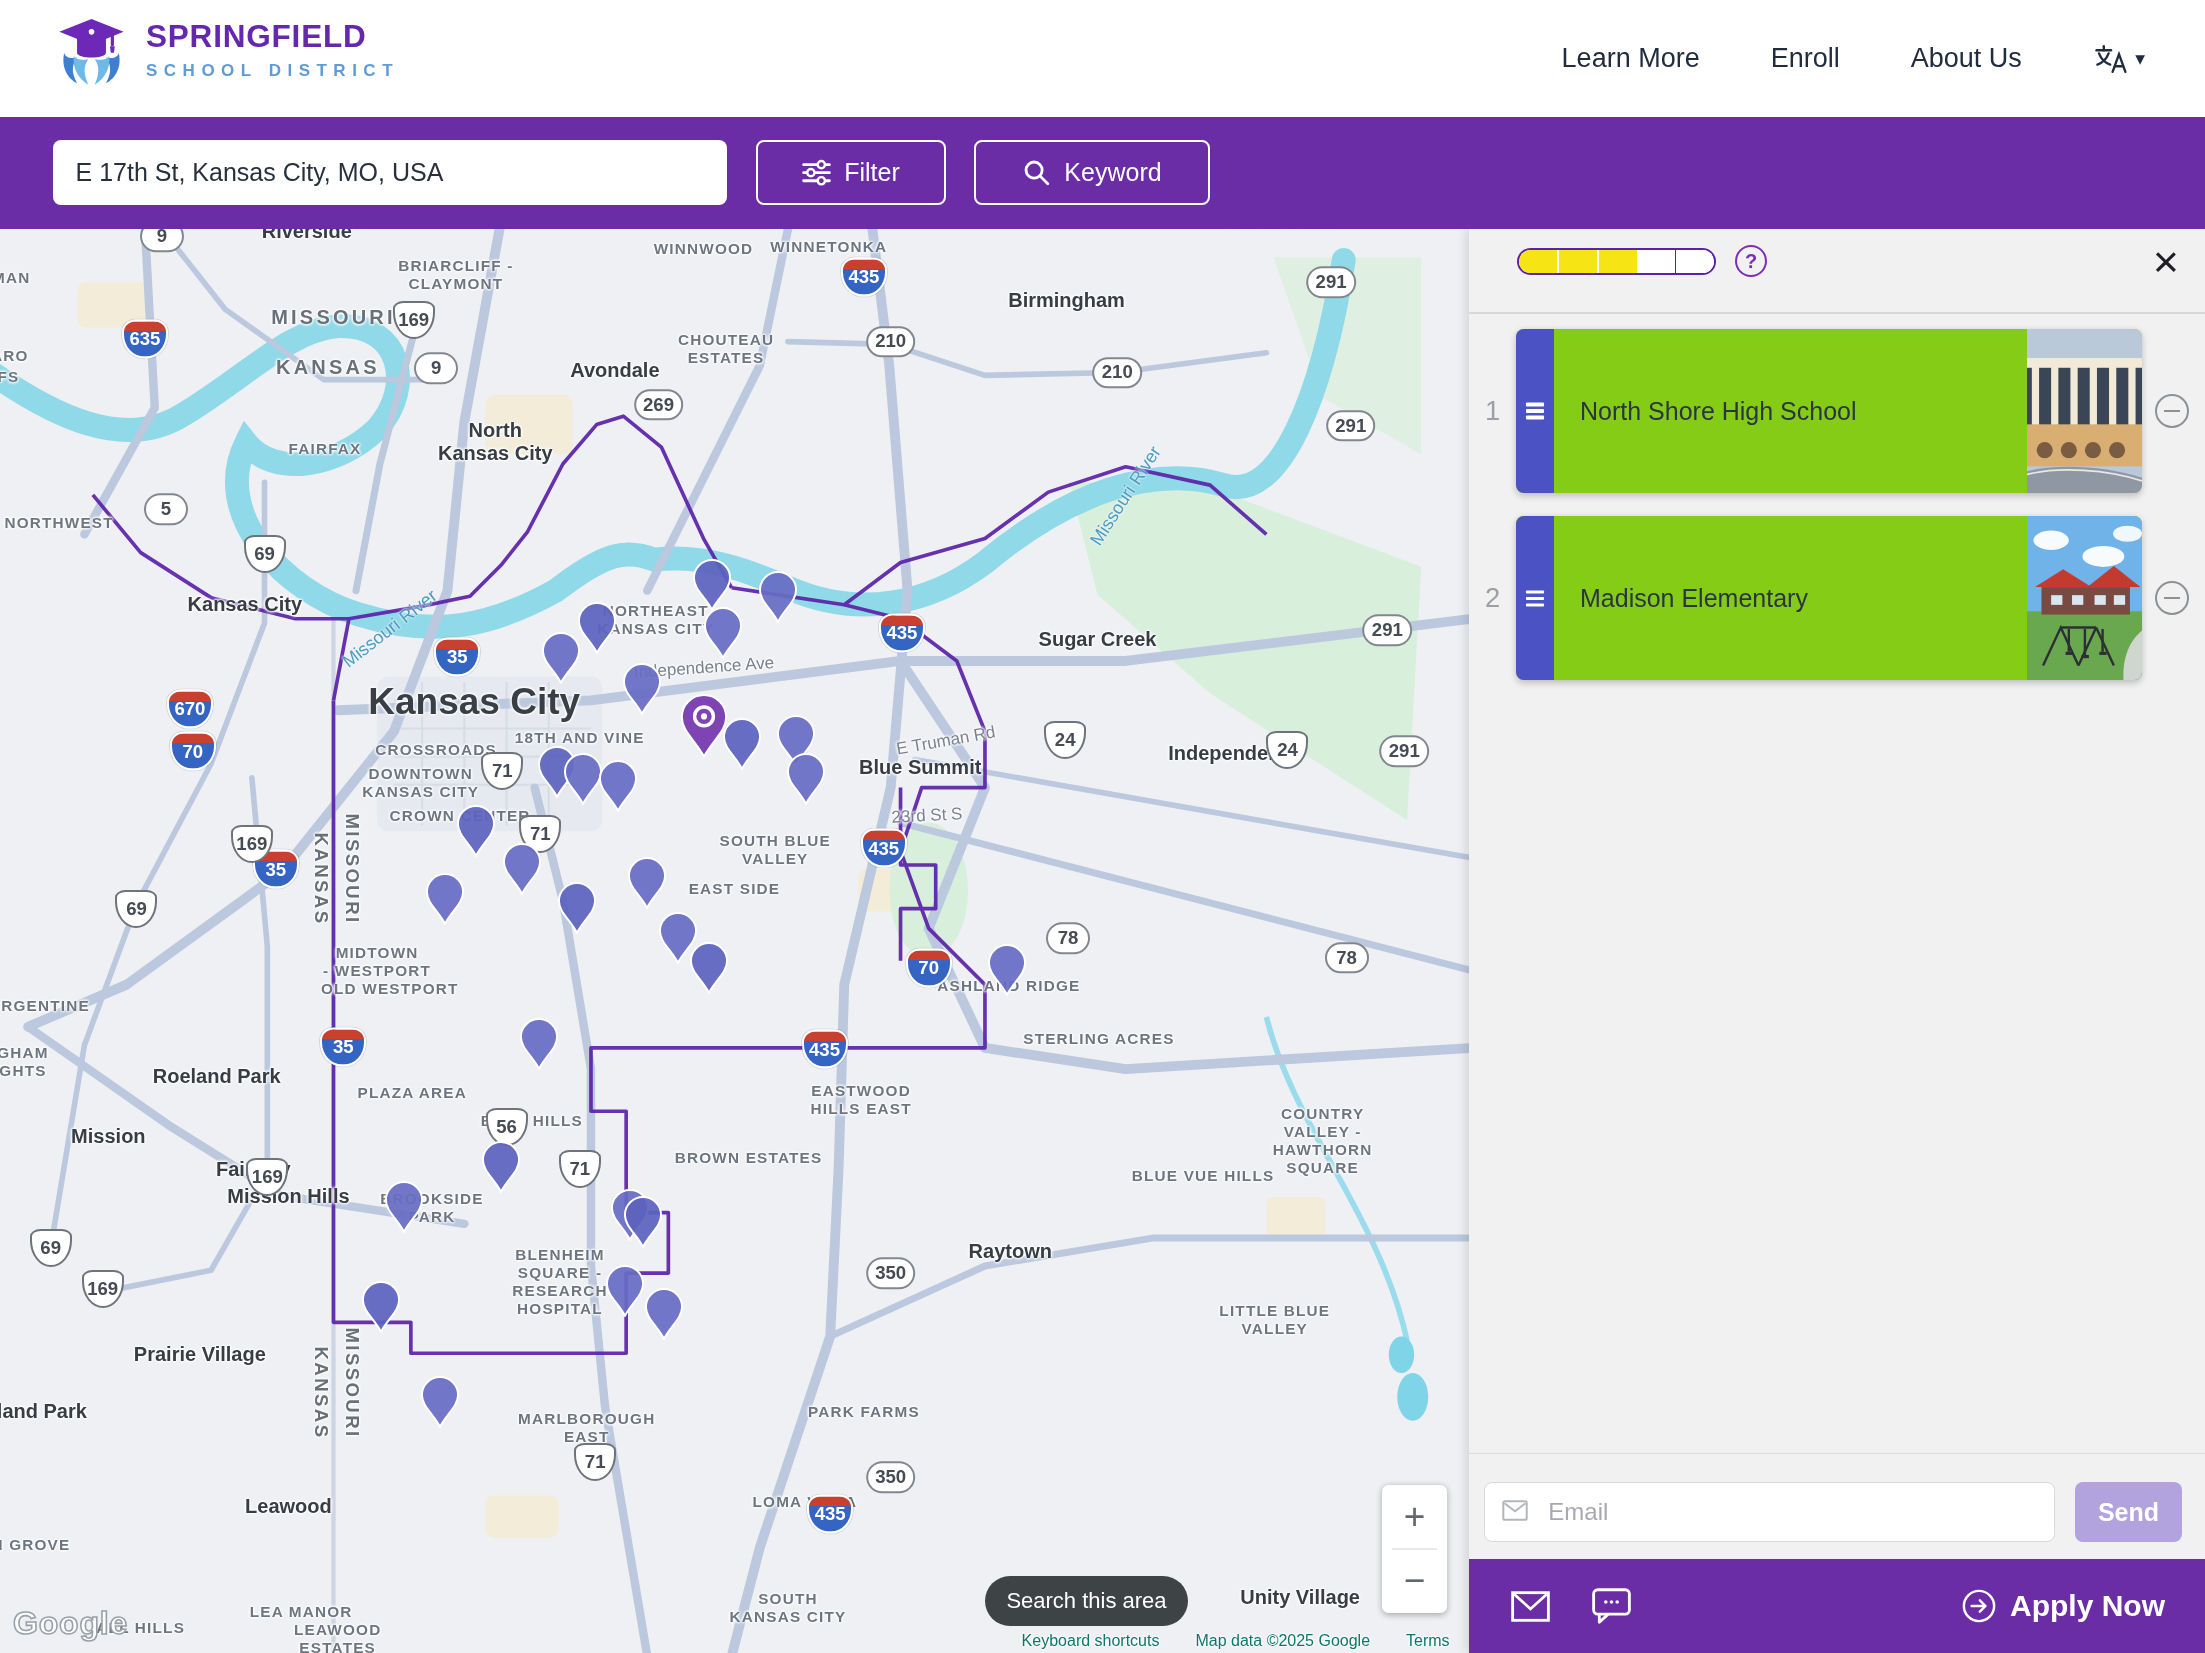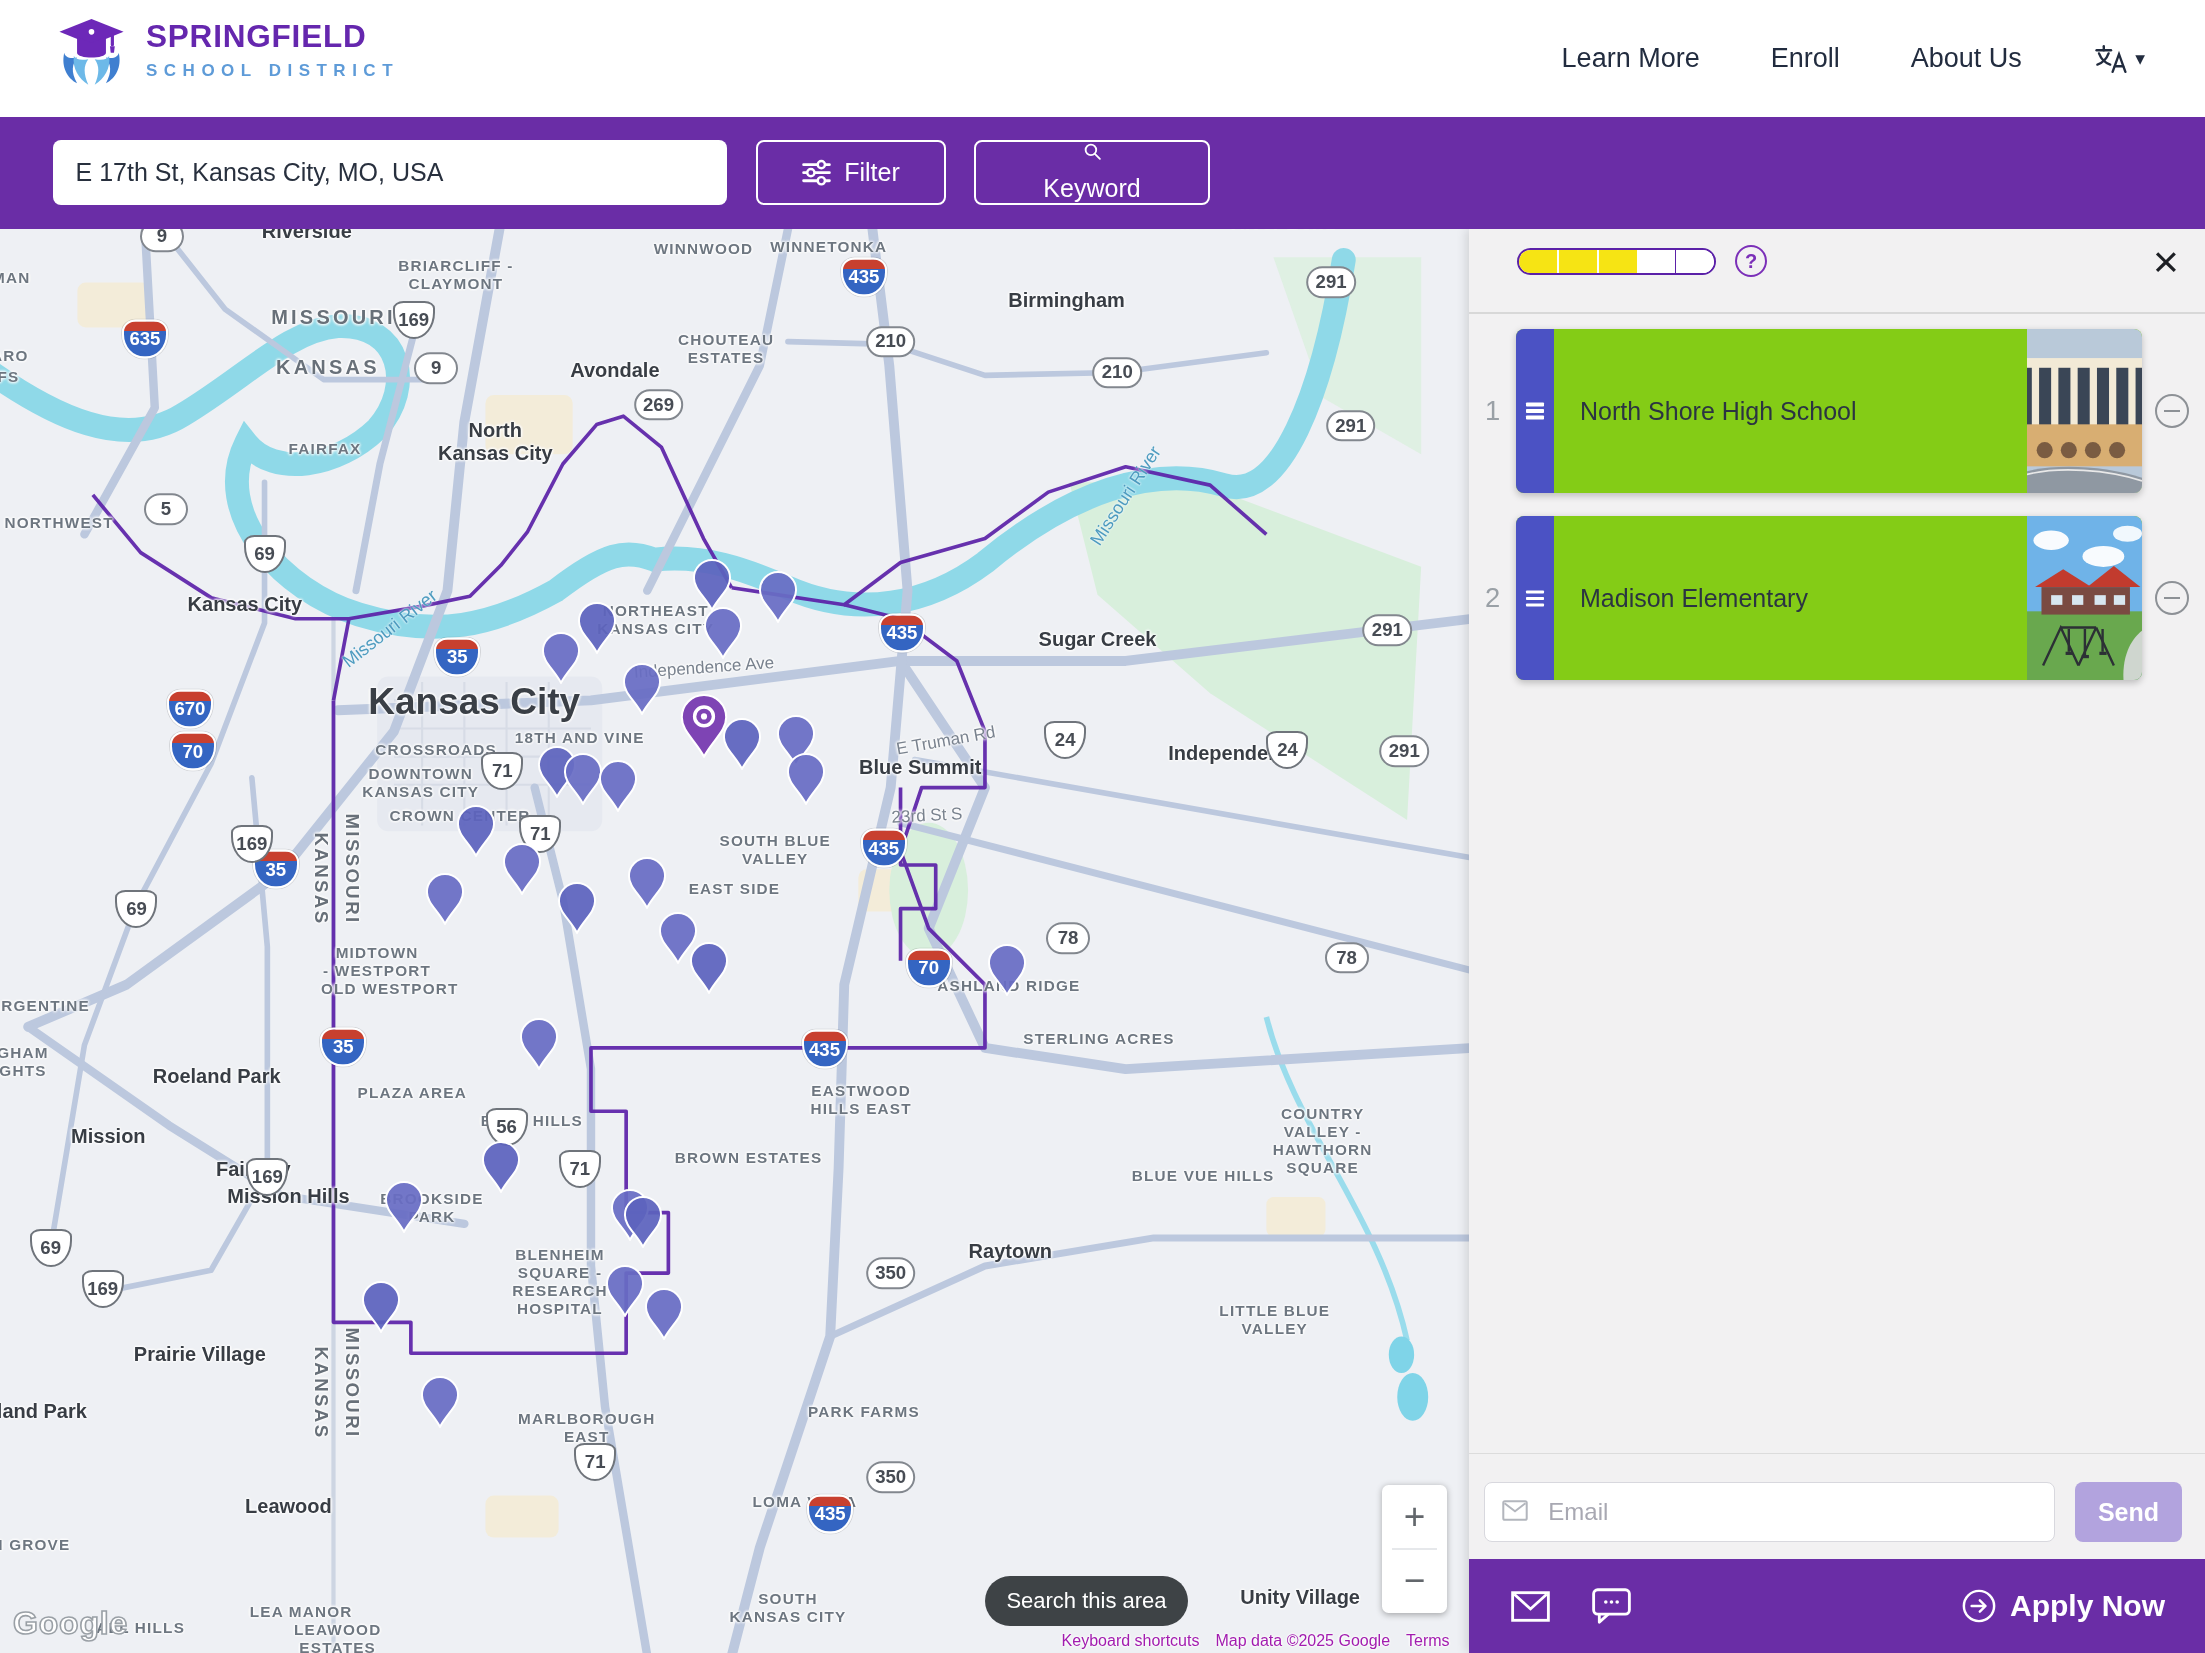--- a/index.html
+++ b/index.html
@@ -15,21 +15,21 @@
   .nav { position:absolute; right:60px; top:0; height:117px; display:flex; align-items:center; gap:71px; }
   .nav-item { font-size:27px; color:#222c3f; cursor:pointer; }
   .lang { display:flex; align-items:center; gap:6.5px; cursor:pointer; }
   .lang .chev { font-size:19.4px; color:#222c3f; }
 
   
   .toolbar { position:absolute; left:0; top:117px; width:2205px; height:112px; background:#6a2da6; z-index:39; }
   .search-box { position:absolute; left:53px; top:23.4px; width:674px; height:65px; background:#fff; border-radius:8px; border:none; font-size:25px; color:#28303e; padding:0 22.6px; outline:none; font-family:"Liberation Sans",sans-serif; }
   .tbtn { position:absolute; top:23.4px; height:65px; border:2.4px solid #fff; border-radius:8px; background:transparent; color:#fff; font-size:25px; display:flex; align-items:center; justify-content:center; gap:13px; cursor:pointer; font-family:"Liberation Sans",sans-serif; }
   .tbtn.filter { left:756px; width:190px; }
-  .tbtn.keyword { left:974px; width:236px;flex-direction:column; }
+  .tbtn.keyword { left:974px; width:236px; }
   .tbtn.saved { left:1237px; width:312px; background:#4b50c8; }
 
   
   .content { position:absolute; left:0; top:229px; width:2205px; height:1424px; display:flex; }
 
   
   .map { position:relative; width:1469px; height:1424px; overflow:hidden; background:#eef0f4; }
   .map svg.base { position:absolute; left:0; top:0; width:100%; height:100%; }
   .layer { position:absolute; left:0; top:0; width:100%; height:100%; pointer-events:none; }
   .lb { position:absolute; white-space:pre-line; text-align:center; line-height:1.18;
@@ -48,21 +48,21 @@
   .sh-c { min-width:44px; height:31.5px; padding:0 7.3px; background:#fff; border:2.4px solid #82878e; border-radius:16px; color:#474c54; font-size:18.6px; }
 
   .mk { position:absolute; width:40px; height:53px; transform:translate(-50%,-56%); cursor:pointer; }
   .mk-special { position:absolute; width:48px; height:65px; transform:translate(-50%,-58%); cursor:pointer; z-index:5; }
 
   .search-area { position:absolute; left:985px; top:1347px; width:203px; height:50px; background:rgba(38,42,46,0.88); border-radius:25px; color:#fff; font-size:22px; display:flex; align-items:center; justify-content:center; cursor:pointer; z-index:8; }
   .zoomctl { position:absolute; left:1382px; top:1256px; width:65px; height:128px; background:#fff; border-radius:6.5px; box-shadow:0 1.6px 6.5px rgba(0,0,0,.3); z-index:8; display:flex; flex-direction:column; }
   .zbtn { flex:1; display:flex; align-items:center; justify-content:center; font-size:37px; color:#63676c; cursor:pointer; }
   .zdiv { height:1.6px; background:#e6e8eb; margin:0 9.7px; }
   .glogo { position:absolute; left:13px; bottom:11.3px; font-size:32px; font-weight:700; letter-spacing:0.8px; color:#fff; -webkit-text-stroke:1.6px #9aa0a6; z-index:8; }
-  .attrib { position:absolute; right:19.4px; bottom:3.2px; display:flex; gap:16px; font-size:16px; color:#a21caf; z-index:8;margin-left:26px; }
+  .attrib { position:absolute; right:19.4px; bottom:3.2px; display:flex; gap:36px; font-size:16px; color:#0f766e; z-index:8;margin-left:26px; }
   .attrib span { text-shadow:0 0 3.2px #fff,0 0 3.2px #fff,0 0 3.2px #fff; cursor:pointer; }
 
   
   .panel { position:relative; width:736px; height:1424px; background:#f2f1f2; box-shadow:-3.2px 0 9.7px rgba(0,0,0,.12); z-index:10; }
   .progress { position:absolute; left:48px; top:18.6px; width:199px; height:27.4px; border:2.4px solid #5b21a8; border-radius:14.5px; background:#fff; overflow:hidden; display:flex; }
   .pseg { flex:1; background:#fff; }
   .pseg.fill { background:#f6e414; }
   .pseg:nth-child(1),.pseg:nth-child(2) { border-right:2.4px solid #fff; }
   .pseg:nth-child(4) { border-right:1.6px solid #5b21a8; }
   .help { position:absolute; left:266px; top:16px; width:32px; height:32px; border:2.4px solid #7b2fb8; border-radius:50%; color:#7b2fb8; font-size:20px; font-weight:700; display:flex; align-items:center; justify-content:center; cursor:pointer; }

